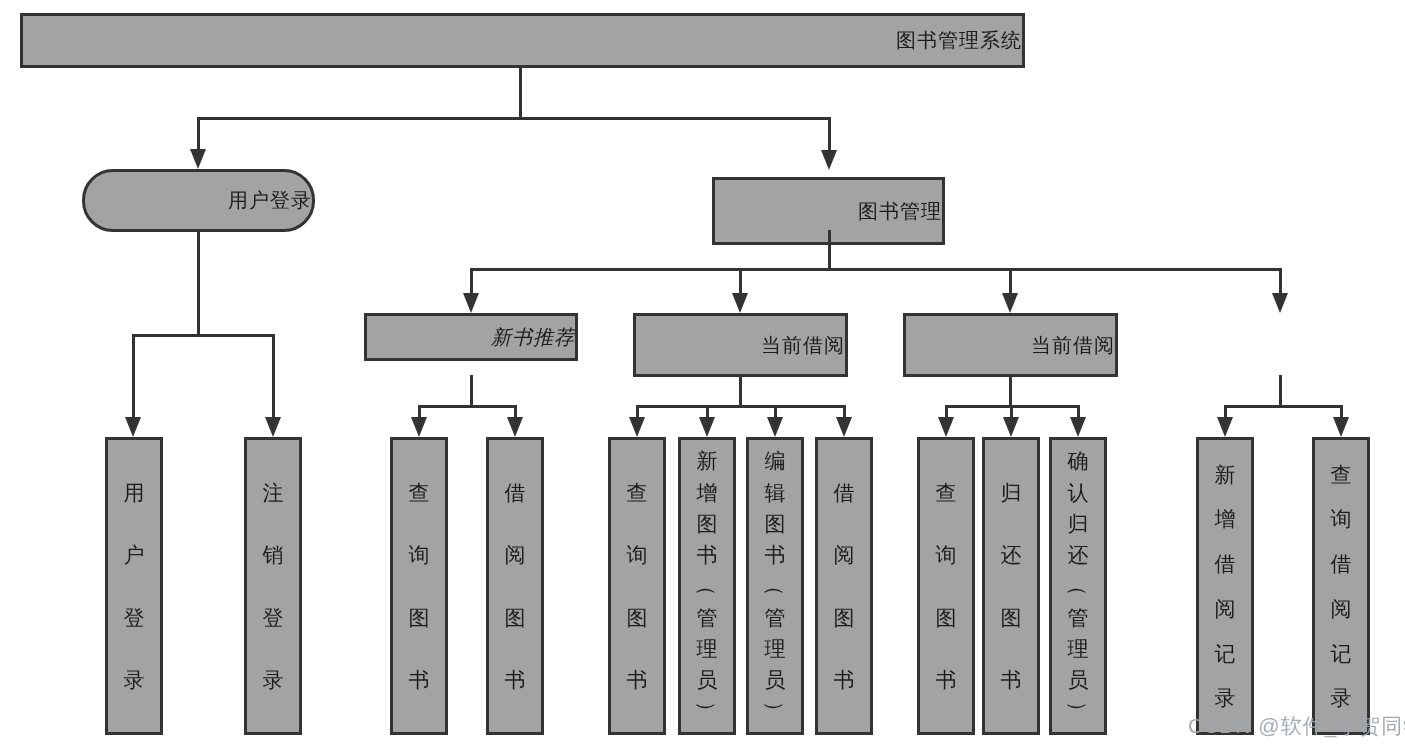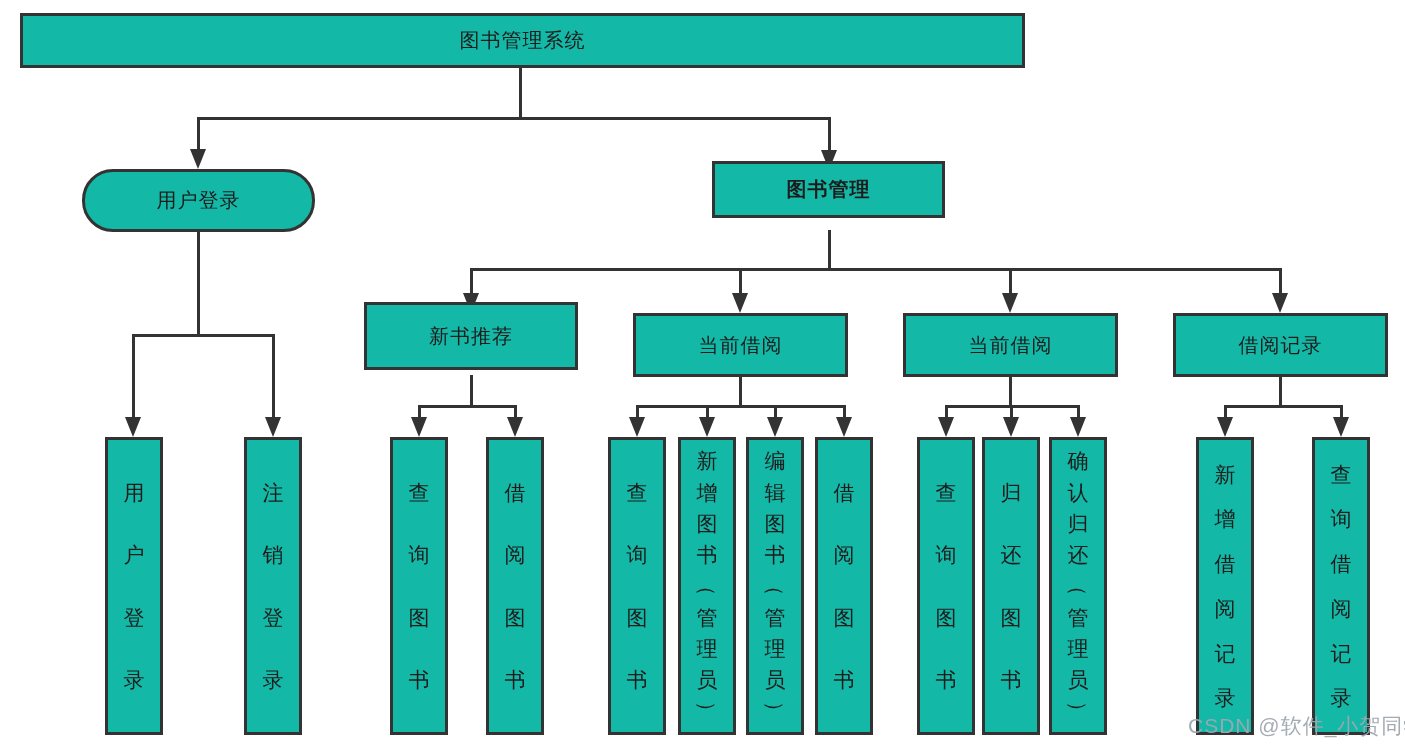--- a/index.html
+++ b/index.html
@@ -6,27 +6,27 @@
   .stage {
     position: relative;
     width: 1405px;
     height: 747px;
     background: #ffffff;
     font-family: "Liberation Sans", "DejaVu Sans", sans-serif;
     overflow: hidden;
   }
   .node {
     position: absolute;
-    background: #14b8a6;
+    background: #a3a3a3;
     border: 3px solid #333333;
     box-sizing: border-box;
     color: #1c1c1c;
     display: flex;
     align-items: center;
-    justify-content: center;
+    justify-content: flex-end;
   }
   .hnode { font-size: 20px; letter-spacing: 1px; }
   .vnode { }
   .vtext {
     display: flex;
     flex-direction: column;
     justify-content: space-evenly;
     align-items: center;
     width: 100%;
     height: 100%;
@@ -65,21 +65,21 @@
   <div class="line" style="left:519px; top:66px; width:3px; height:53px;"></div>
   <div class="line" style="left:197px; top:117px; width:634px; height:3px;"></div>
   <div class="line" style="left:197px; top:117px; width:3px; height:34px;"></div>
   <div class="arrowhead" style="left:190px; top:149px;"></div>
   <div class="line" style="left:828px; top:117px; width:3px; height:34px;"></div>
   <div class="arrowhead" style="left:821px; top:150px;"></div>
 
   <div class="node hnode" style="left:82px; top:169px; width:233px; height:63px;border-radius:31px;">
     <span>用户登录</span>
   </div>
-  <div class="node hnode" style="left:712px; top:161px; width:233px; height:57px;font-weight:bold;">
+  <div class="node hnode" style="left:712px; top:177px; width:233px; height:68px;">
     <span>图书管理</span>
   </div>
 
   <div class="line" style="left:197px; top:230px; width:3px; height:106px;"></div>
   <div class="line" style="left:132px; top:334px; width:143px; height:3px;"></div>
   <div class="line" style="left:132px; top:334px; width:3px; height:85px;"></div>
   <div class="arrowhead" style="left:125px; top:417px;"></div>
   <div class="line" style="left:272px; top:334px; width:3px; height:85px;"></div>
   <div class="arrowhead" style="left:265px; top:417px;"></div>
 
@@ -87,31 +87,28 @@
   <div class="line" style="left:470px; top:268px; width:812px; height:3px;"></div>
   <div class="line" style="left:470px; top:268px; width:3px; height:27px;"></div>
   <div class="arrowhead" style="left:463px; top:293px;"></div>
   <div class="line" style="left:739px; top:268px; width:3px; height:27px;"></div>
   <div class="arrowhead" style="left:732px; top:293px;"></div>
   <div class="line" style="left:1009px; top:268px; width:3px; height:27px;"></div>
   <div class="arrowhead" style="left:1002px; top:293px;"></div>
   <div class="line" style="left:1279px; top:268px; width:3px; height:27px;"></div>
   <div class="arrowhead" style="left:1272px; top:293px;"></div>
 
-  <div class="node hnode" style="left:364px; top:302px; width:214px; height:68px;">
+  <div class="node hnode" style="left:364px; top:313px; width:214px; height:48px;font-style:italic;">
     <span>新书推荐</span>
   </div>
   <div class="node hnode" style="left:633px; top:313px; width:215px; height:64px;">
     <span>当前借阅</span>
   </div>
   <div class="node hnode" style="left:903px; top:313px; width:215px; height:64px;">
     <span>当前借阅</span>
-  </div>
-  <div class="node hnode" style="left:1173px; top:313px; width:215px; height:64px;">
-    <span>借阅记录</span>
   </div>
 
   <div class="line" style="left:470px; top:375px; width:3px; height:32px;"></div>
   <div class="line" style="left:418px; top:405px; width:99px; height:3px;"></div>
   <div class="line" style="left:418px; top:405px; width:3px; height:14px;"></div>
   <div class="arrowhead" style="left:411px; top:417px;"></div>
   <div class="line" style="left:514px; top:405px; width:3px; height:14px;"></div>
   <div class="arrowhead" style="left:507px; top:417px;"></div>
 
   <div class="line" style="left:739px; top:375px; width:3px; height:32px;"></div>

